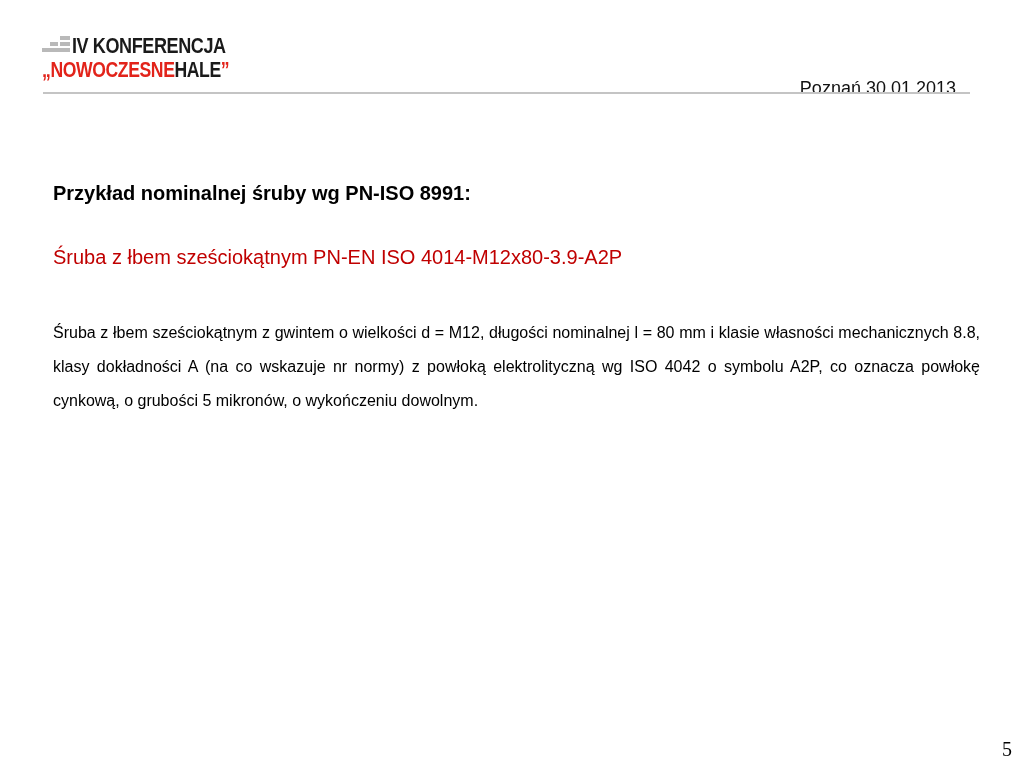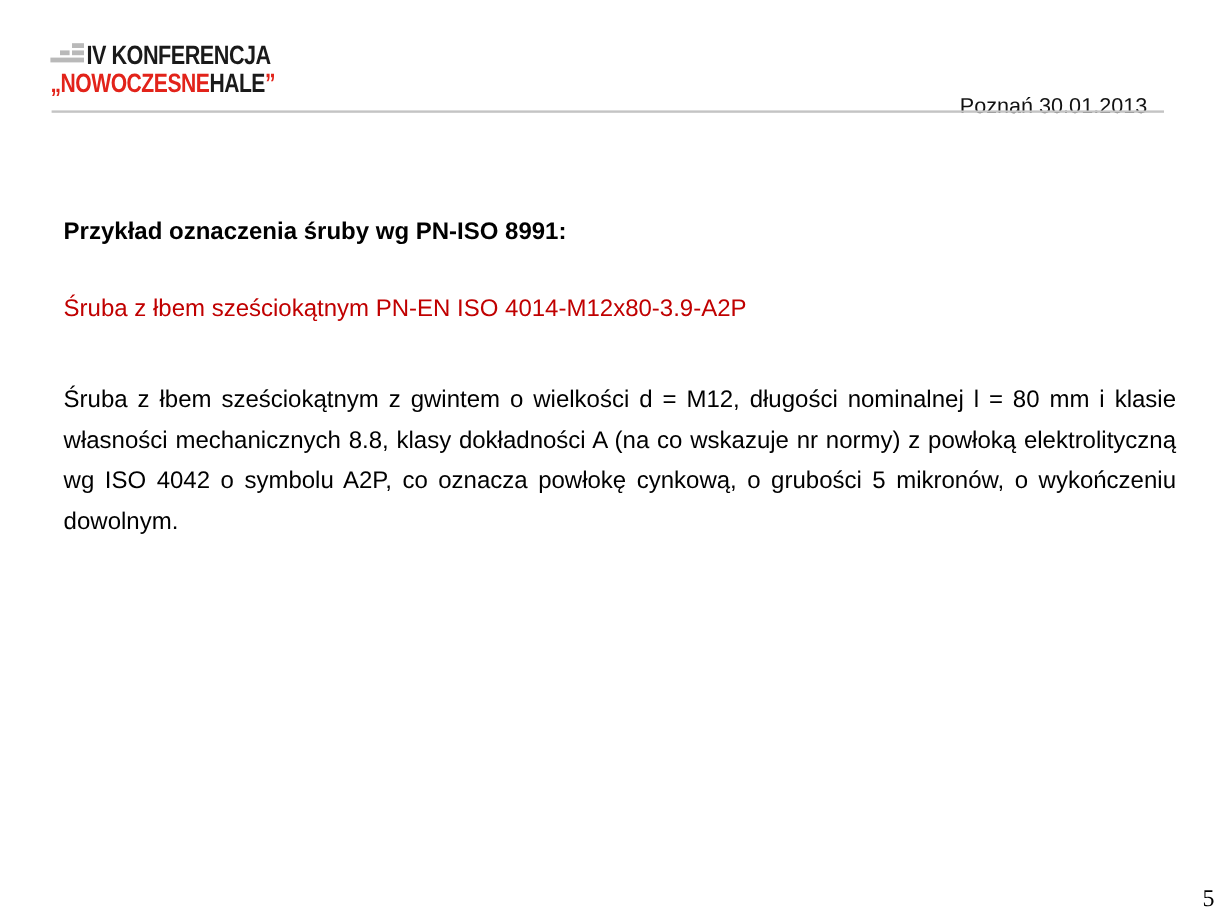--- a/index.html
+++ b/index.html
@@ -92,21 +92,21 @@
       line-height: 30px;
       margin: 0;
     }
     .designation {
       color: #c00000;
       font-size: 20px;
       line-height: 30px;
       margin: 34px 0 0 0;
     }
     .explanation {
-      font-size: 20px;
+      font-size: 16px;
       line-height: 34px;
       text-align: justify;
       margin: 44px 0 0 0;
     }
     .page-number {
       position: absolute;
       right: 12px;
       top: 738px;
       font-family: "Liberation Serif", serif;
       font-size: 20px;
@@ -126,18 +126,18 @@
   <div class="logo-line1">IV KONFERENCJA</div>
   <div class="logo-line2">
     <span class="logo-red">„NOWOCZESNE</span><span class="logo-dark">HALE</span><span class="logo-red">”</span>
   </div>
 </div>
 
 <div class="header-date">Poznań 30.01.2013</div>
 <div class="header-rule"></div>
 
 <div class="content">
-  <p class="heading">Przykład oznaczenia śruby wg PN-ISO 8991:</p>
+  <p class="heading">Przykład nominalnej śruby wg PN-ISO 8991:</p>
   <p class="designation">Śruba z łbem sześciokątnym PN-EN ISO 4014-M12x80-3.9-A2P</p>
   <p class="explanation">Śruba z łbem sześciokątnym z gwintem o wielkości d = M12, długości nominalnej l = 80 mm i klasie własności mechanicznych 8.8, klasy dokładności A (na co wskazuje nr normy) z powłoką elektrolityczną wg ISO 4042 o symbolu A2P, co oznacza powłokę cynkową, o grubości 5 mikronów, o wykończeniu dowolnym.</p>
 </div>
 
 <div class="page-number">5</div>
 
 </body></html>

